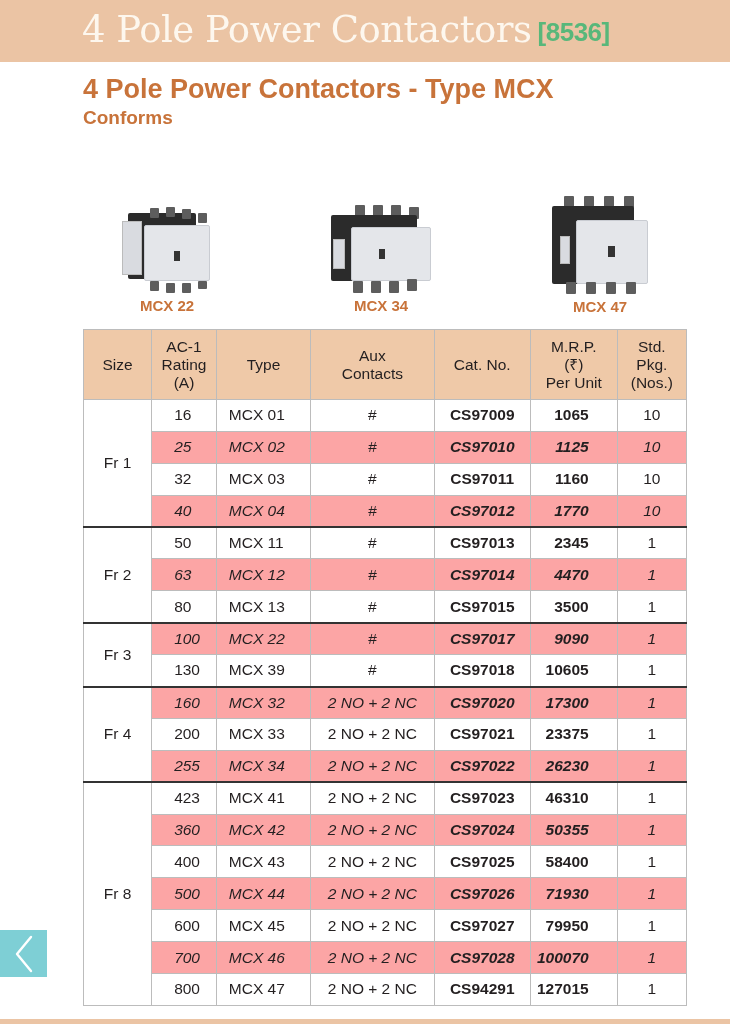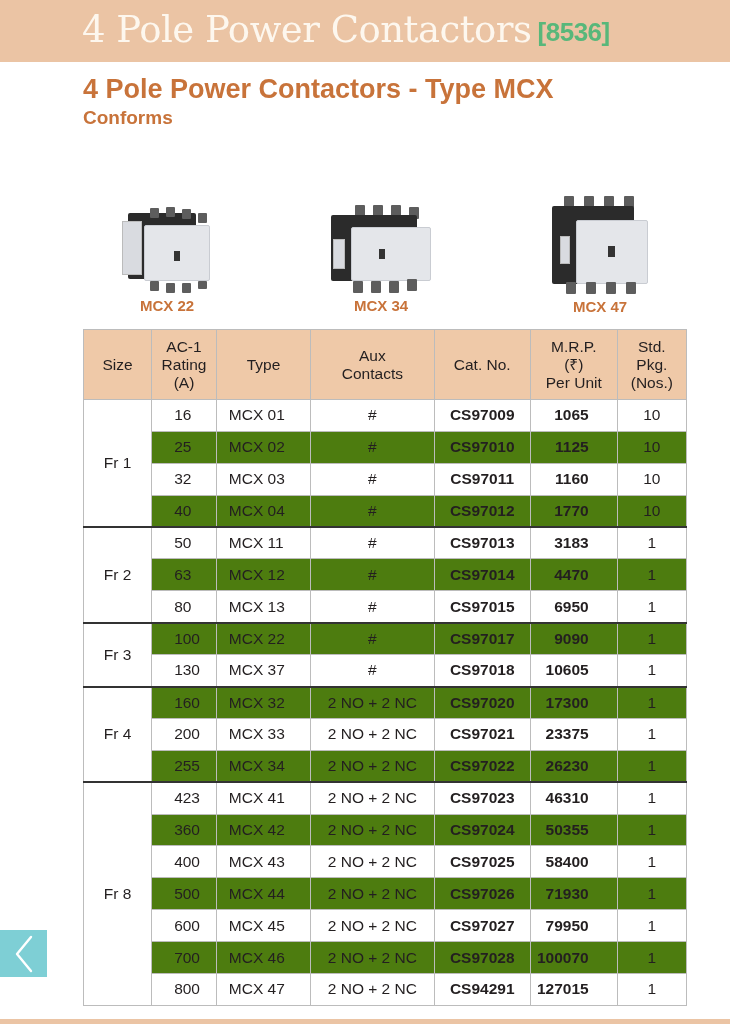--- a/index.html
+++ b/index.html
@@ -62,21 +62,21 @@
   }
   table.spec th {
     background: #efc9a8; font-weight: normal; color: #231f20;
     border: 1px solid #bcbcbc; line-height: 18px; padding: 2px 2px;
     height: 70px; text-align: center; vertical-align: middle;
   }
   table.spec td {
     border: 1px solid #bcbcbc; height: 31.9px; text-align: center;
     vertical-align: middle; padding: 0 6px; white-space: nowrap;
   }
-  table.spec tr.alt td.shade { background: #4d7c0f; }
+  table.spec tr.alt td.shade { background: #fca5a5; font-style: italic; }
   table.spec td.size { background: #ffffff; }
   table.spec td.cat { font-weight: bold; }
   table.spec td.mrp { font-weight: bold; text-align: right; padding-right: 28px; }
   table.spec tr.group-start td { border-top: 2px solid #333; }
   table.spec td.rating { text-align: left; padding-left: 22px; }
   table.spec td.type { text-align: left; padding-left: 12px; }
 
   .back-button {
     position: absolute; left: 0; top: 930px; width: 47px; height: 47px;
     background: #7ecfd5; display: flex; align-items: center; justify-content: center;
@@ -206,51 +206,51 @@
         <td class="cat shade">CS97012</td>
         <td class="mrp shade">1770</td>
         <td class="shade">10</td>
       </tr>
       <tr class="group-start">
         <td class="size" rowspan="3">Fr 2</td>
         <td class="rating shade">50</td>
         <td class="type shade">MCX 11</td>
         <td class="shade">#</td>
         <td class="cat shade">CS97013</td>
-        <td class="mrp shade">3183</td>
+        <td class="mrp shade">2345</td>
         <td class="shade">1</td>
       </tr>
       <tr class="alt">
         <td class="rating shade">63</td>
         <td class="type shade">MCX 12</td>
         <td class="shade">#</td>
         <td class="cat shade">CS97014</td>
         <td class="mrp shade">4470</td>
         <td class="shade">1</td>
       </tr>
       <tr class="">
         <td class="rating shade">80</td>
         <td class="type shade">MCX 13</td>
         <td class="shade">#</td>
         <td class="cat shade">CS97015</td>
-        <td class="mrp shade">6950</td>
+        <td class="mrp shade">3500</td>
         <td class="shade">1</td>
       </tr>
       <tr class="alt group-start">
         <td class="size" rowspan="2">Fr 3</td>
         <td class="rating shade">100</td>
         <td class="type shade">MCX 22</td>
         <td class="shade">#</td>
         <td class="cat shade">CS97017</td>
         <td class="mrp shade">9090</td>
         <td class="shade">1</td>
       </tr>
       <tr class="">
         <td class="rating shade">130</td>
-        <td class="type shade">MCX 37</td>
+        <td class="type shade">MCX 39</td>
         <td class="shade">#</td>
         <td class="cat shade">CS97018</td>
         <td class="mrp shade">10605</td>
         <td class="shade">1</td>
       </tr>
       <tr class="alt group-start">
         <td class="size" rowspan="3">Fr 4</td>
         <td class="rating shade">160</td>
         <td class="type shade">MCX 32</td>
         <td class="shade">2 NO + 2 NC</td>

